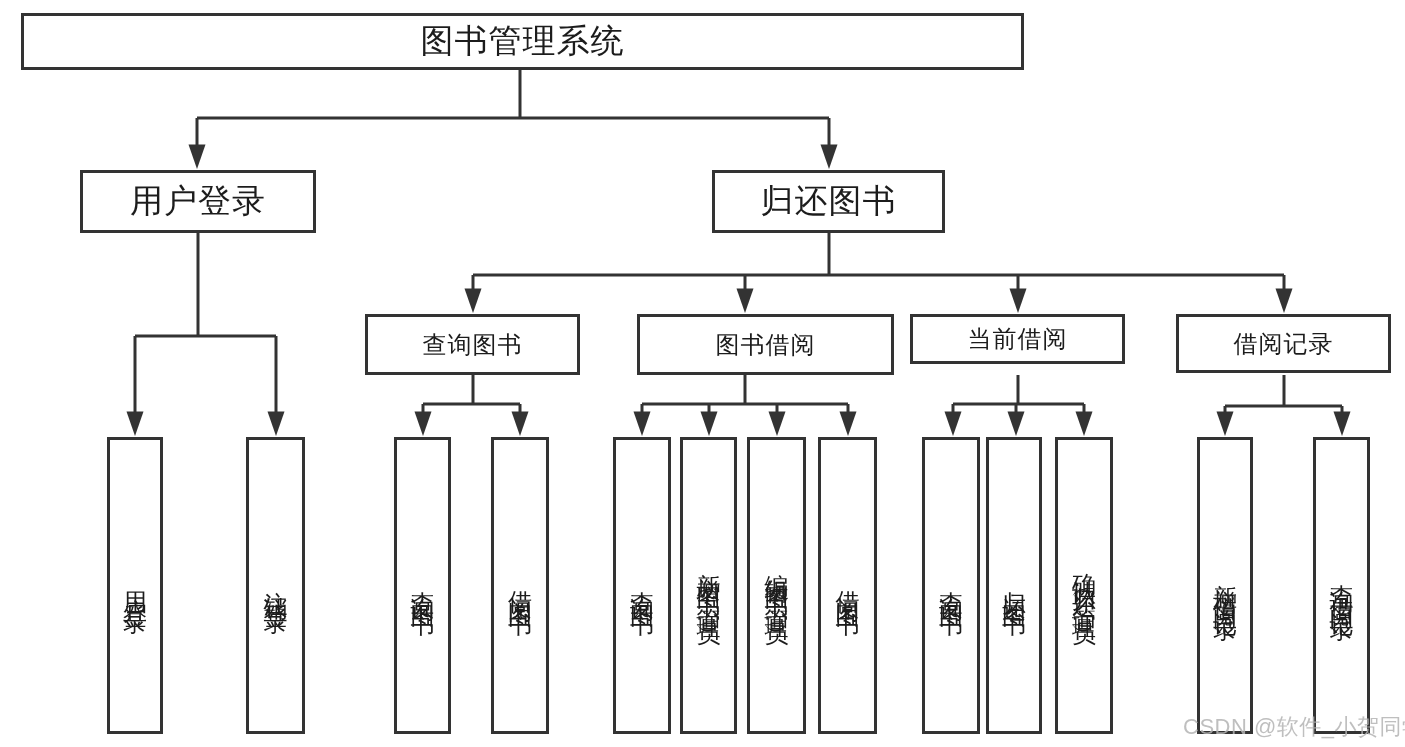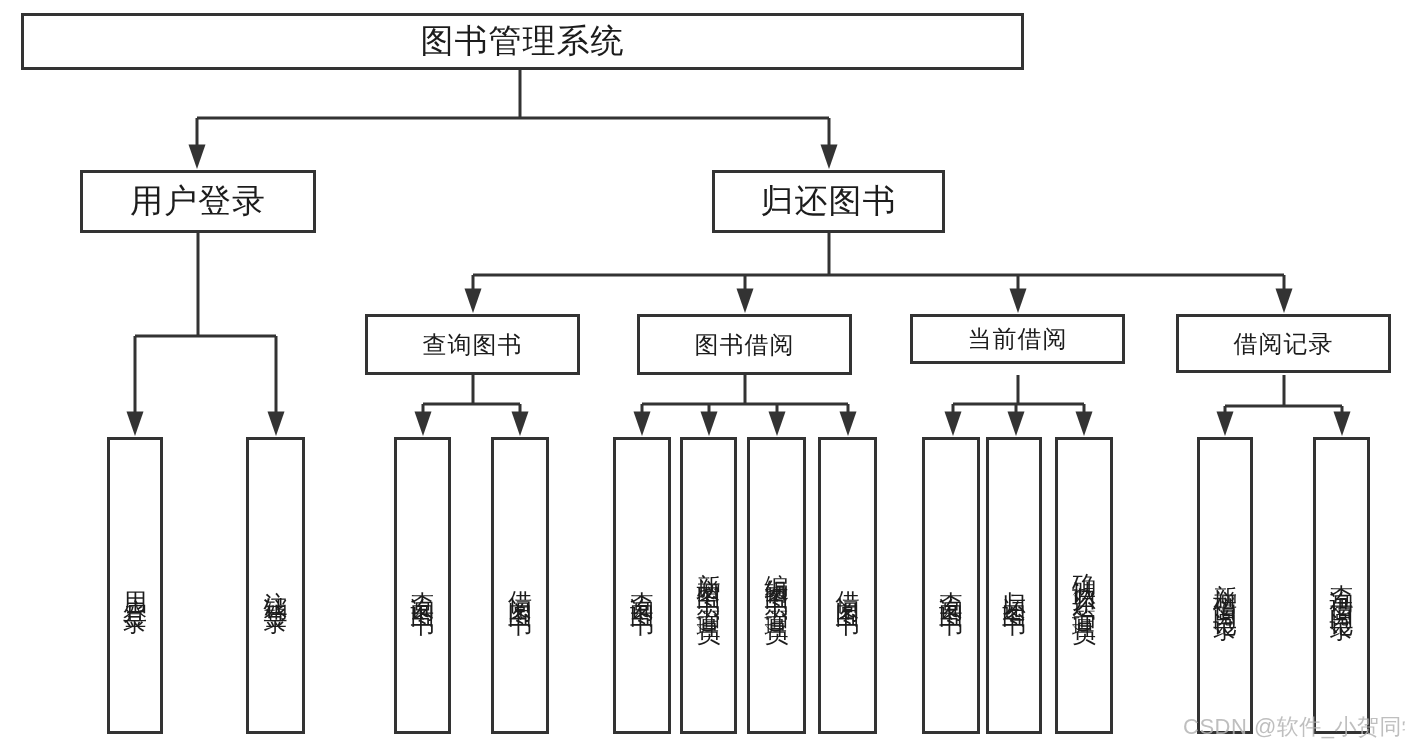--- a/index.html
+++ b/index.html
@@ -124,21 +124,21 @@
   <div class="box h" style="left:80px;top:170px;width:236px;height:63px">
     <span>用户登录</span>
   </div>
   <div class="box h" style="left:712px;top:170px;width:233px;height:63px">
     <span>归还图书</span>
   </div>
 
   <div class="box h l3" style="left:365px;top:314px;width:215px;height:61px">
     <span>查询图书</span>
   </div>
-  <div class="box h l3" style="left:637px;top:314px;width:215px;height:61px">
+  <div class="box h l3" style="left:637px;top:314px;width:257px;height:61px">
     <span>图书借阅</span>
   </div>
   <div class="box h l3" style="left:910px;top:314px;width:215px;height:50px">
     <span>当前借阅</span>
   </div>
   <div class="box h l3" style="left:1176px;top:314px;width:215px;height:59px">
     <span>借阅记录</span>
   </div>
 
   <div class="box v" style="left:107px;top:437px;width:56px;height:297px">

